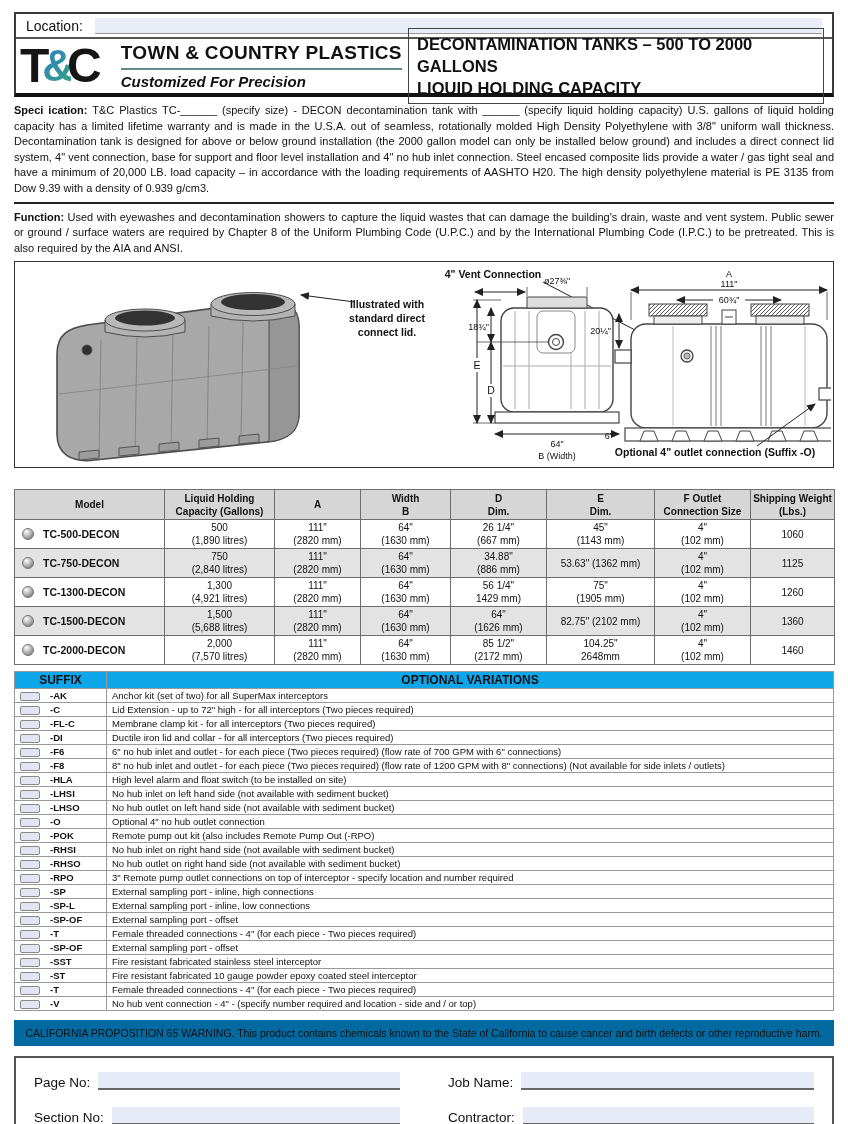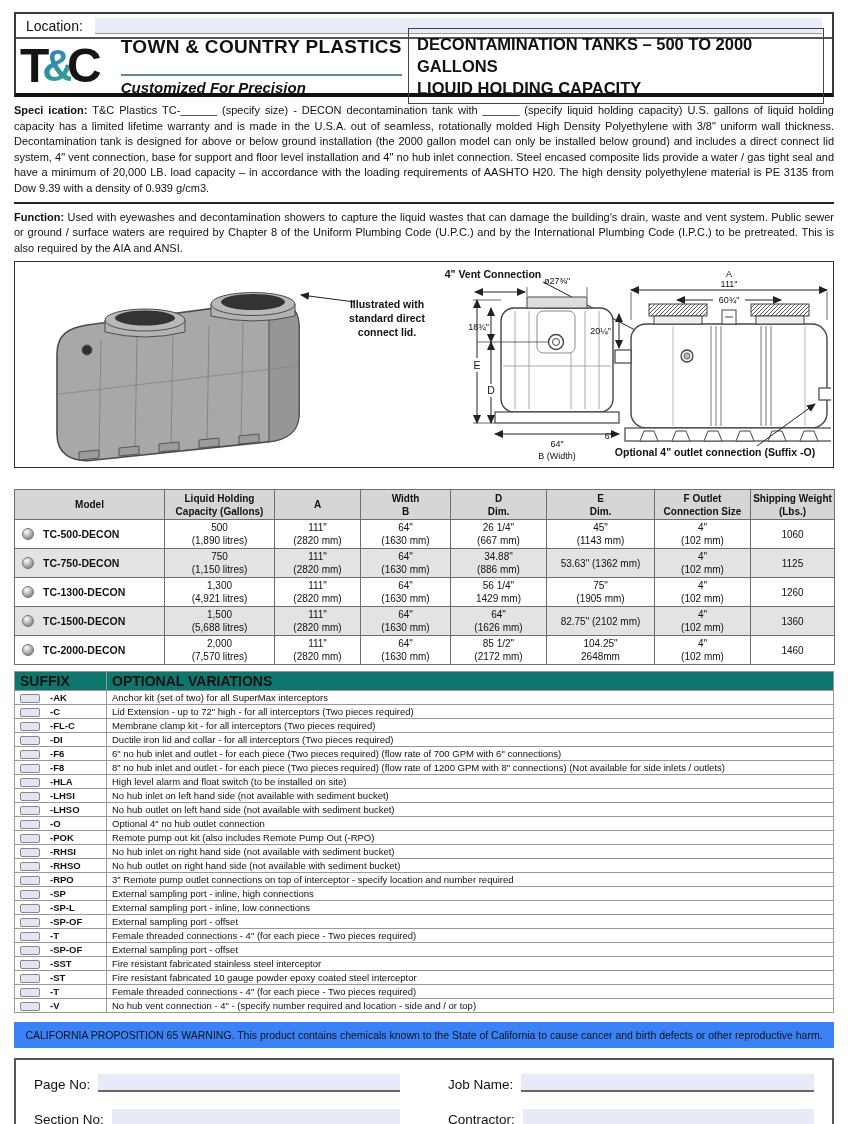--- a/index.html
+++ b/index.html
@@ -10,21 +10,21 @@
   
   .topbox { border:2px solid #3a3a3a; border-bottom:4px solid #111; }
   .location-row { display:flex; align-items:center; padding:4px 10px 3px; border-bottom:2px solid #555; }
   .loc-label { font-size:14px; }
   .loc-field { flex:1; margin-left:12px; height:16px; background:#e9edf8; border-bottom:1px solid #999; }
   .brand-row { display:flex; align-items:center; padding:2px 8px 2px 4px; height:54px; }
   .logo { font-weight:800; font-size:48px; letter-spacing:-3px; line-height:1; display:flex; align-items:center; }
   .lg-t,.lg-c { color:#151515; }
   .lg-amp { background:linear-gradient(135deg,#2d7fc6 10%,#35a184 90%); -webkit-background-clip:text; background-clip:text; color:transparent; margin:0 -4px; font-size:44px; }
   .company { margin-left:22px; }
-  .company-name { font-size:19px; font-weight:bold; letter-spacing:.3px; border-bottom:2px solid #5f8d8a; padding-bottom:16px; }
+  .company-name { font-size:19px; font-weight:bold; letter-spacing:.3px; border-bottom:2px solid #5f8d8a; padding-bottom:4px; }
   .company-tagline { font-size:15px; font-weight:bold; font-style:italic; margin-top:3px; }
   .doc-title { margin-left:auto; border:1.5px solid #444; width:416px; padding:4px 8px; font-size:16.5px; font-weight:bold; line-height:1.35; }
 
   
   .para { font-size:11px; line-height:1.42; text-align:justify; margin:6px 0 5px; }
   .para b { font-size:11px; }
   hr.thin { border:none; border-top:2px solid #222; margin:5px 0; }
 
   
   .diagram-box { border:1.5px solid #333; margin-top:3px; height:207px; overflow:hidden; }
@@ -42,27 +42,27 @@
   table.spec tbody tr { height:27px; }
   table.spec tbody tr:nth-child(even) { background:#e3e3e3; }
   .model-td { text-align:left; }
   .model-cell { display:flex; align-items:center; font-weight:bold; font-size:10.5px; white-space:nowrap; }
   .sphere { width:12px; height:12px; border-radius:50%; flex:0 0 12px; margin:0 9px 0 5px; border:1px solid #777;
             background:radial-gradient(circle at 35% 28%, #ffffff, #c2c2c2 40%, #8a8a8a 75%, #707070); }
 
   
   table.suffix { width:100%; border-collapse:collapse; margin-top:6px; font-size:9.5px; table-layout:fixed; }
   table.suffix th, table.suffix td { border:1px solid #999; padding:1px 5px; height:12.5px; text-align:left; vertical-align:middle; }
-  table.suffix th { background:#0f766e; font-size:14px; }
+  table.suffix th { background:#0ea5e9; font-size:12px;text-align:center; }
   .sfx-wrap { display:flex; align-items:flex-end; }
   .sfx-box { width:20px; height:9px; background:#e2e6f4; border:1px solid #888; border-radius:2px; margin-right:10px; flex:0 0 20px; }
   .sfx-code { font-weight:bold; font-size:9.5px; }
 
   
-  .warning-bar { margin-top:9px; background:#3b82f6; text-align:center; font-size:10.5px; padding:7px 6px; }
+  .warning-bar { margin-top:9px; background:#0369a1; text-align:center; font-size:10.5px; padding:7px 6px; }
 
   
   .form-box { margin-top:10px; border:2px solid #555; padding:14px 18px 16px; display:grid;
               grid-template-columns:1fr 1fr; column-gap:48px; row-gap:17px; }
   .f-row { display:flex; align-items:flex-end; font-size:13.5px; }
   .f-label { white-space:nowrap; margin-right:8px; }
   .f-input { flex:1; height:18px; background:#e7ebf7; border-bottom:2px solid #666; }
 </style>
 </head>
 <body>
@@ -266,21 +266,21 @@
           <td>4"
 (102 mm)</td>
           <td>1060</td>
         </tr>
         <tr>
           <td class="model-td"><div class="model-cell">
               <span class="sphere"></span>
               <span>TC-750-DECON</span>
             </div></td>
           <td>750
-(1,150 litres)</td>
+(2,840 litres)</td>
           <td>111"
 (2820 mm)</td>
           <td>64"
 (1630 mm)</td>
           <td>34.88"
 (886 mm)</td>
           <td>53.63" (1362 mm)</td>
           <td>4"
 (102 mm)</td>
           <td>1125</td>

